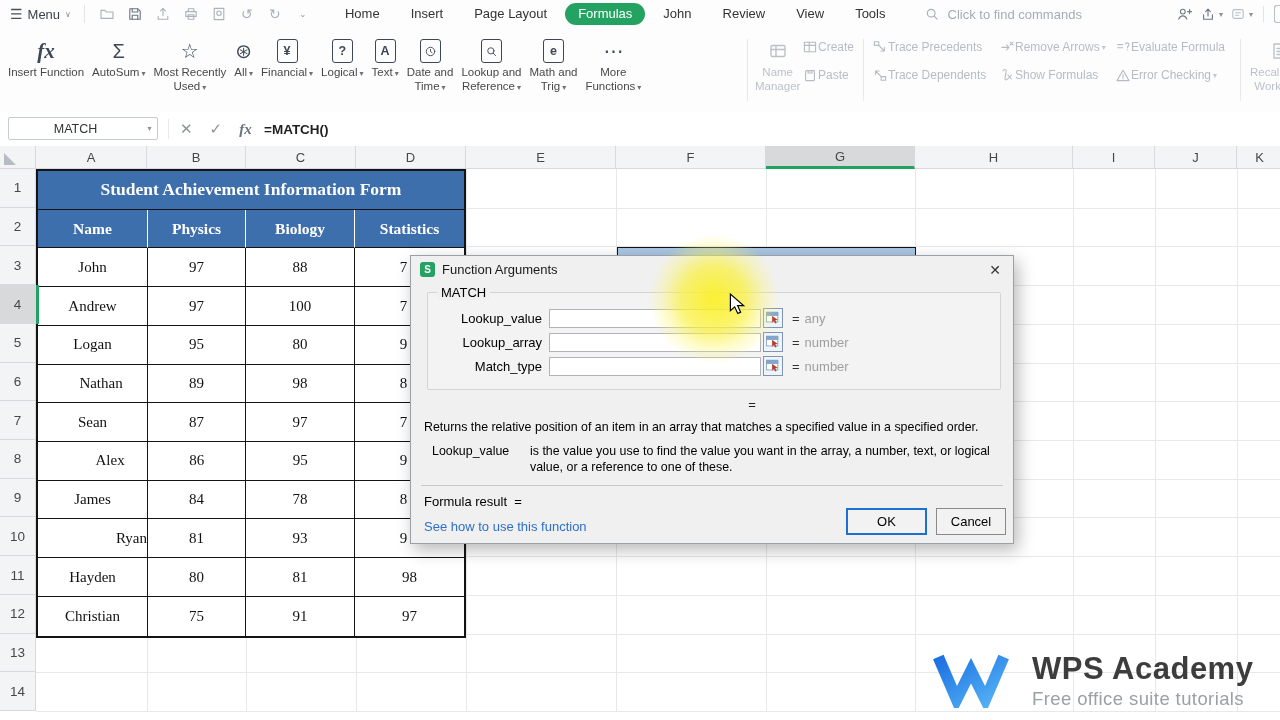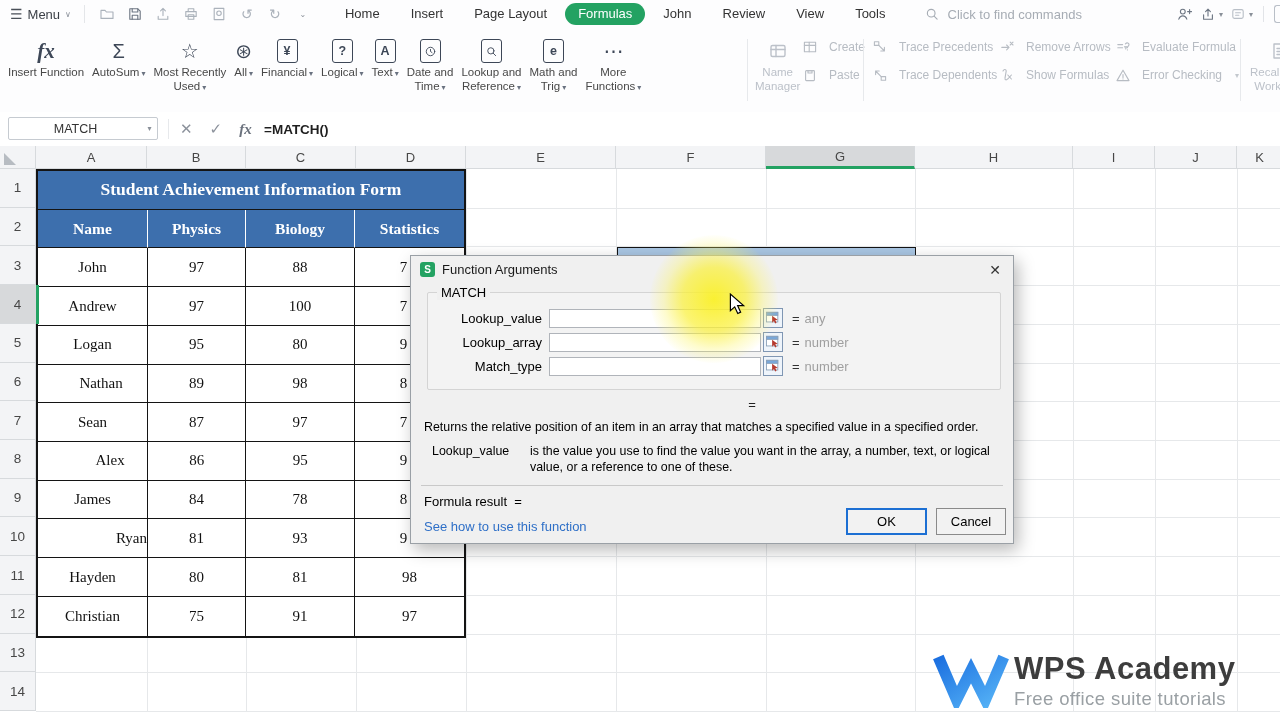--- a/index.html
+++ b/index.html
@@ -31,21 +31,21 @@
   .big-item{display:flex;flex-direction:column;align-items:center;padding:2px 4px}
   .bi-icon{height:30px;display:flex;align-items:center;justify-content:center;color:#3d4757}
   .bi-label{font-size:11.5px;line-height:13.5px;color:#484848;text-align:center;white-space:nowrap}
   .big-item.disabled .bi-icon,.big-item.disabled .bi-label,.big-item.disabled .caret{color:#bcc1c9}
   .plain-glyph{font-size:20px;font-weight:500}
   .fx-glyph{font-family:"Liberation Serif",serif;font-style:italic;font-weight:700;font-size:21px}
   .book{width:19px;height:22px;border:1.6px solid currentColor;border-radius:3px;display:flex;align-items:center;justify-content:center;font-size:12.5px;font-weight:700}
   .caret{font-size:8px;color:#6a7280;margin-left:2px}
   .rib-sep{position:absolute;top:11px;width:1px;height:62px;background:#e7e9ec}
   .stack{display:flex;flex-direction:column;gap:8px;padding-top:3px}
-  .srow{display:flex;align-items:center;gap:11px;font-size:12px;color:#b7bcc3;height:20px;white-space:nowrap}
+  .srow{display:flex;align-items:center;gap:0;font-size:12px;color:#b7bcc3;height:20px;white-space:nowrap}
   .srow .s-ic{display:flex;width:17px;height:17px;align-items:center;justify-content:center}
 
   
   .fbar{position:absolute;top:112px;left:0;width:1280px;height:34px;background:#fff;border-bottom:1px solid #d9dce0}
   .namebox{position:absolute;left:8px;top:5px;width:150px;height:23px;border:1px solid #c6cbd1;border-radius:2px;background:#fff;display:flex;align-items:center;box-sizing:border-box}
   .nb-text{flex:1;text-align:center;font-size:12.5px;color:#333}
   .nb-caret{width:15px;height:100%;display:flex;align-items:center;justify-content:center;color:#8a9099;font-size:8px}
   .fb-div{position:absolute;left:168px;top:7px;width:1px;height:20px;background:#e7e9ec}
   .fbtns{position:absolute;left:180px;top:0;height:34px;display:flex;align-items:center;gap:17px;color:#8b919b;font-size:15px}
   .fb-fx{font-family:"Liberation Serif",serif;font-style:italic;font-weight:700;font-size:15px;color:#6b727d}
@@ -102,21 +102,21 @@
   .btn{position:absolute;top:252px;height:27px;display:flex;align-items:center;justify-content:center;font-size:13px;background:#f2f2f2;box-sizing:border-box}
   .btn-ok{left:435px;width:81px;border:2px solid #1c6fd3}
   .btn-cancel{left:525px;width:70px;border:1px solid #8a8a8a}
 
   
   .highlight{position:absolute;left:650px;top:235px;width:128px;height:128px;border-radius:50%;pointer-events:none;z-index:20;
      background:radial-gradient(circle,rgba(250,240,40,.95) 0%,rgba(250,240,60,.72) 35%,rgba(252,244,95,.32) 55%,rgba(255,255,140,0) 72%)}
   .cursor{position:absolute;left:727px;top:293px;z-index:21;pointer-events:none}
 
   
-  .watermark{position:absolute;left:933px;top:650px;display:flex;align-items:center;gap:5px;z-index:5}
+  .watermark{position:absolute;left:933px;top:650px;display:flex;align-items:center;gap:23px;z-index:5}
   .wm-title{font-size:31px;font-weight:700;color:#3d3d3d;letter-spacing:.5px;line-height:33px}
   .wm-sub{font-size:18.5px;color:#9aa0a4;margin-top:3px;letter-spacing:.4px}
 </style>
 </head>
 <body>
 
 <div class="titlebar">
   <div class="menu-cluster">
     <span class="hamburger">☰</span>
     <span>Menu</span>

